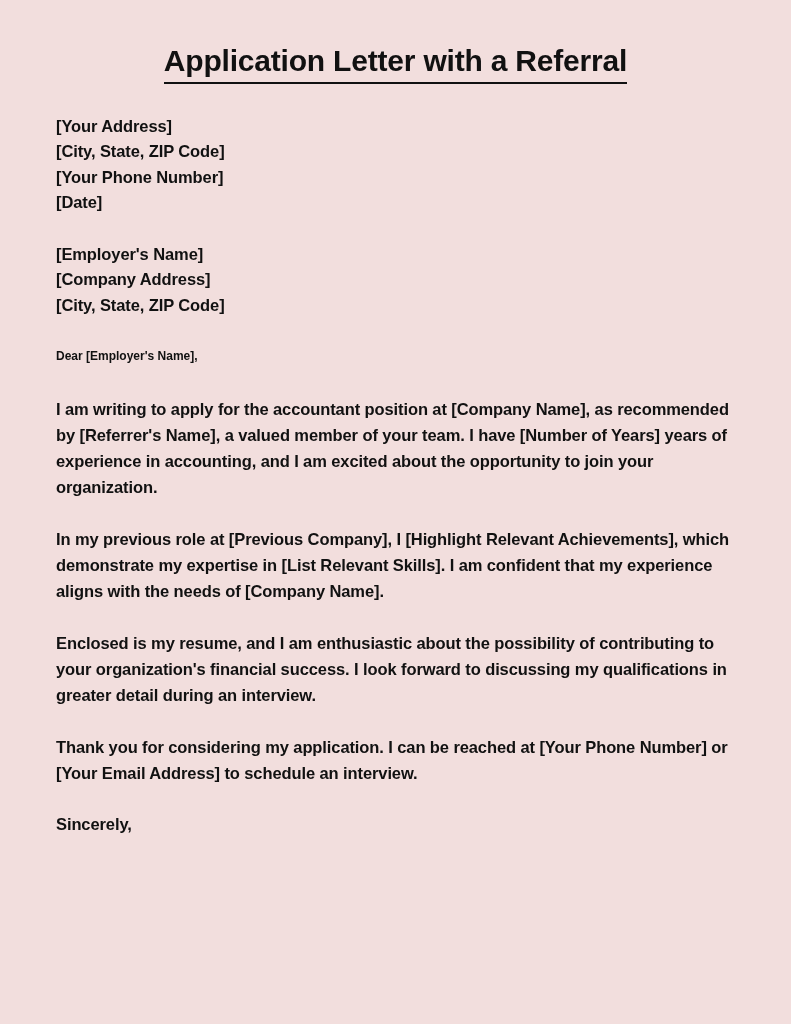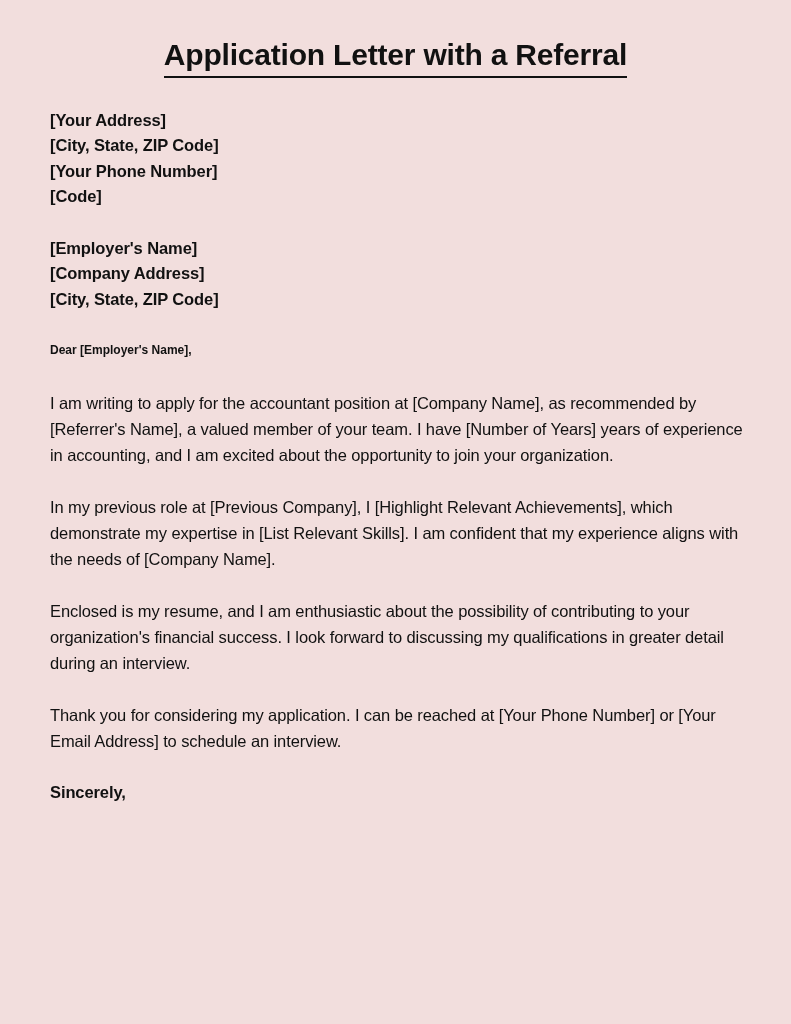--- a/index.html
+++ b/index.html
@@ -11,21 +11,21 @@
     height: 1024px;
     background: #f2dedd;
     font-family: "Liberation Sans", sans-serif;
     overflow: hidden;
   }
   .page {
     width: 791px;
     height: 1024px;
     background: #f2dedd;
     box-sizing: border-box;
-    padding: 10px;
+    padding: 16px;
     position: relative;
   }
   .doc-title {
     text-align: center;
     font-size: 30px;
     font-weight: bold;
     color: #111111;
     letter-spacing: -0.2px;
     margin: 0;
     padding-top: 28px;
@@ -46,21 +46,21 @@
   .line {
     font-size: 16.5px;
     font-weight: bold;
     color: #111111;
     line-height: 25.5px;
     letter-spacing: -0.1px;
     white-space: pre-wrap;
   }
   .para {
     font-size: 16.5px;
-    font-weight: normal;
+    font-weight: bold;
     color: #111111;
     line-height: 26px;
     letter-spacing: -0.1px;
     margin: 0 0 26px 0;
     max-width: 728px;
     text-align: left;
   }
   .salutation {
     font-size: 12px;
     font-weight: bold;
@@ -78,21 +78,21 @@
 <div class="page">
 
   <h1 class="doc-title"><span>Application Letter with a Referral</span></h1>
 
   <div class="body-area">
 
     <div class="block">
       <div class="line">[Your Address]</div>
       <div class="line">[City, State, ZIP Code]</div>
       <div class="line">[Your Phone Number]</div>
-      <div class="line">[Code]</div>
+      <div class="line">[Date]</div>
     </div>
 
     <div class="block">
       <div class="line">[Employer's Name]</div>
       <div class="line">[Company Address]</div>
       <div class="line">[City, State, ZIP Code]</div>
     </div>
 
     <div class="salutation">Dear [Employer's Name],</div>
 

